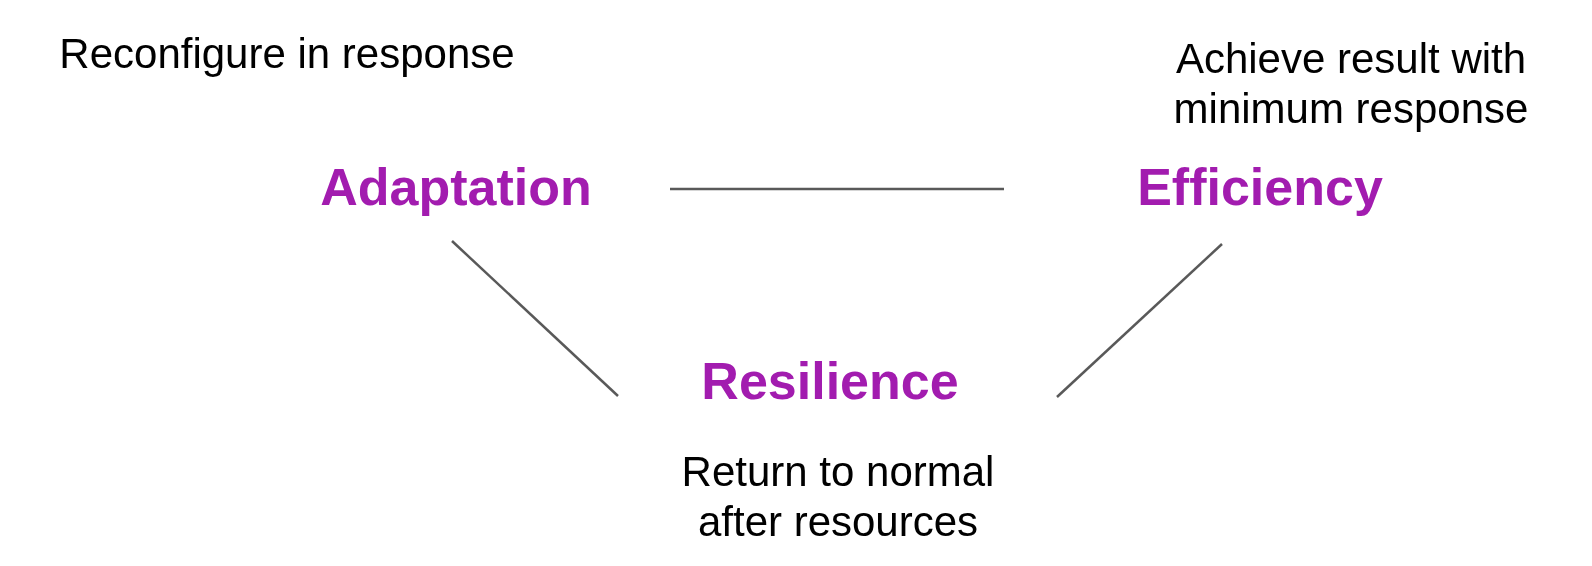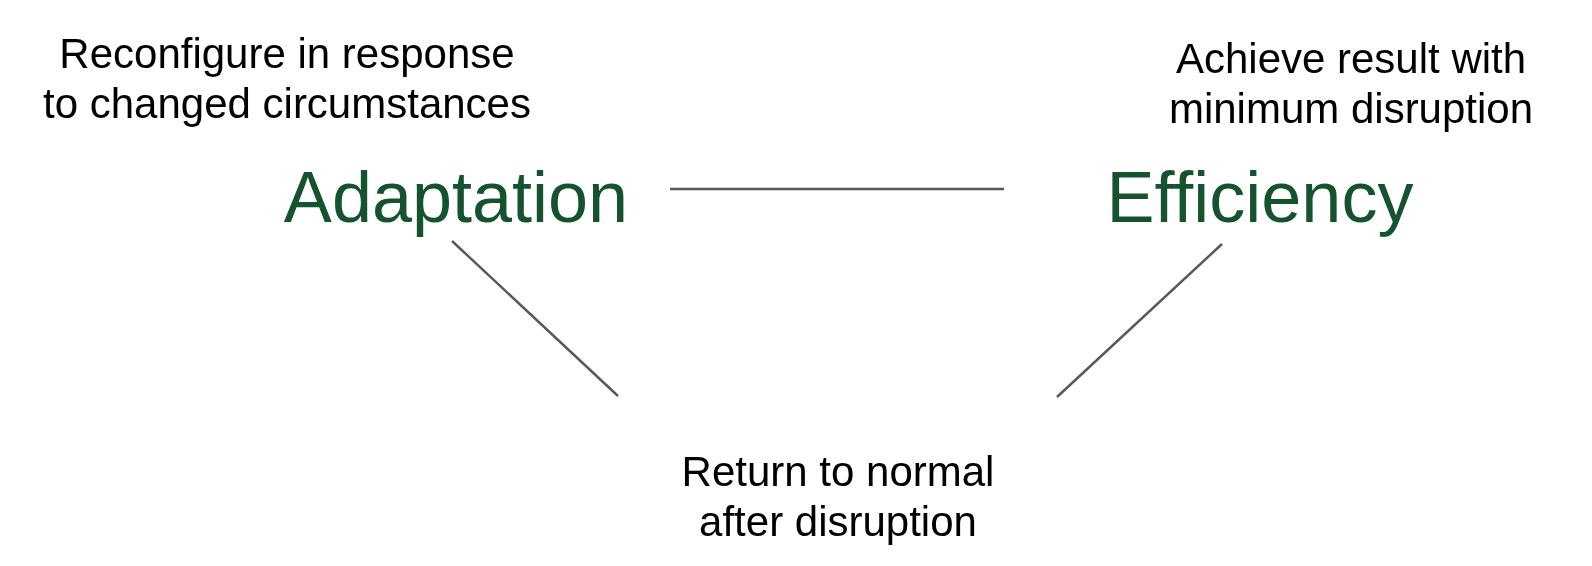--- a/index.html
+++ b/index.html
@@ -20,25 +20,25 @@
   #connectors {
     position: absolute;
     left: 0;
     top: 0;
     width: 1592px;
     height: 566px;
   }
   .node-label {
     position: absolute;
     transform: translateX(-50%);
-    font-size: 72px;
-    font-weight: normal;
+    font-size: 52px;
+    font-weight: bold;
     line-height: 1;
     white-space: nowrap;
-    color: #14532d;
+    color: #a21caf;
   }
   .node-desc {
     position: absolute;
     transform: translateX(-50%);
     font-size: 42px;
     line-height: 50px;
     text-align: center;
     white-space: nowrap;
     color: #000000;
   }
@@ -55,31 +55,31 @@
 <div id="canvas">
 
   <svg id="connectors" viewBox="0 0 1592 566" xmlns="http://www.w3.org/2000/svg">
     <line x1="670" y1="170" x2="1004" y2="170" stroke-width="2.5" stroke="#595959"></line>
     <line x1="452" y1="222" x2="618" y2="377" stroke-width="2.5" stroke="#595959"></line>
     <line x1="1057" y1="378" x2="1222" y2="225" stroke-width="2.5" stroke="#595959"></line>
   </svg>
 
   <div id="desc-adaptation" class="node-desc">
     <div>Reconfigure in response</div>
-    <div>to changed circumstances</div>
   </div>
 
   <div id="label-adaptation" class="node-label">Adaptation</div>
 
   <div id="desc-efficiency" class="node-desc">
     <div>Achieve result with</div>
-    <div>minimum disruption</div>
+    <div>minimum response</div>
   </div>
 
   <div id="label-efficiency" class="node-label">Efficiency</div>
 
+  <div id="label-resilience" class="node-label">Resilience</div>
 
   <div id="desc-resilience" class="node-desc">
     <div>Return to normal</div>
-    <div>after disruption</div>
+    <div>after resources</div>
   </div>
 
 </div>
 
 </body></html>

